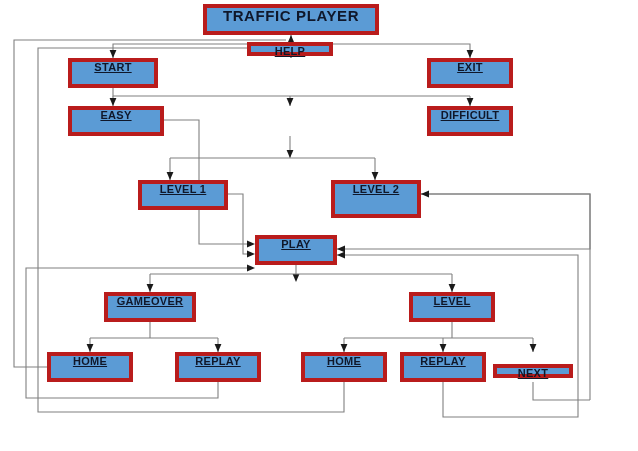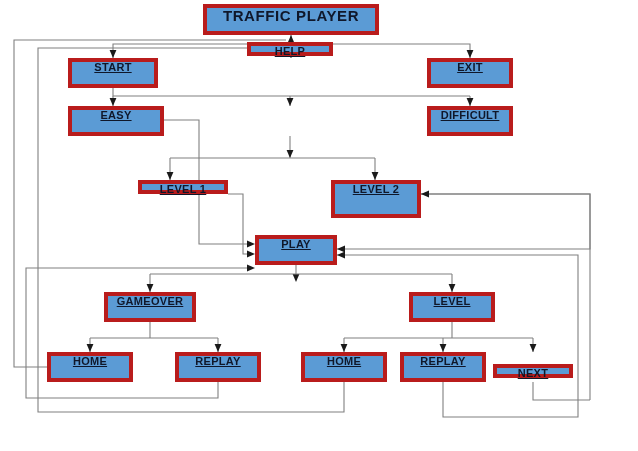--- a/index.html
+++ b/index.html
@@ -185,21 +185,21 @@
 
   <div class="node std" style="left:68px;top:106px;width:96px;height:30px;">
     <span>EASY</span>
   </div>
 
 
   <div class="node std" style="left:427px;top:106px;width:86px;height:30px;">
     <span>DIFFICULT</span>
   </div>
 
-  <div class="node std" style="left:138px;top:180px;width:90px;height:14px;">
+  <div class="node std" style="left:138px;top:180px;width:90px;height:30px;">
     <span>LEVEL 1</span>
   </div>
 
   <div class="node std" style="left:331px;top:180px;width:90px;height:38px;">
     <span>LEVEL 2</span>
   </div>
 
   <div class="node std" style="left:104px;top:292px;width:92px;height:30px;">
     <span>GAMEOVER</span>
   </div>

